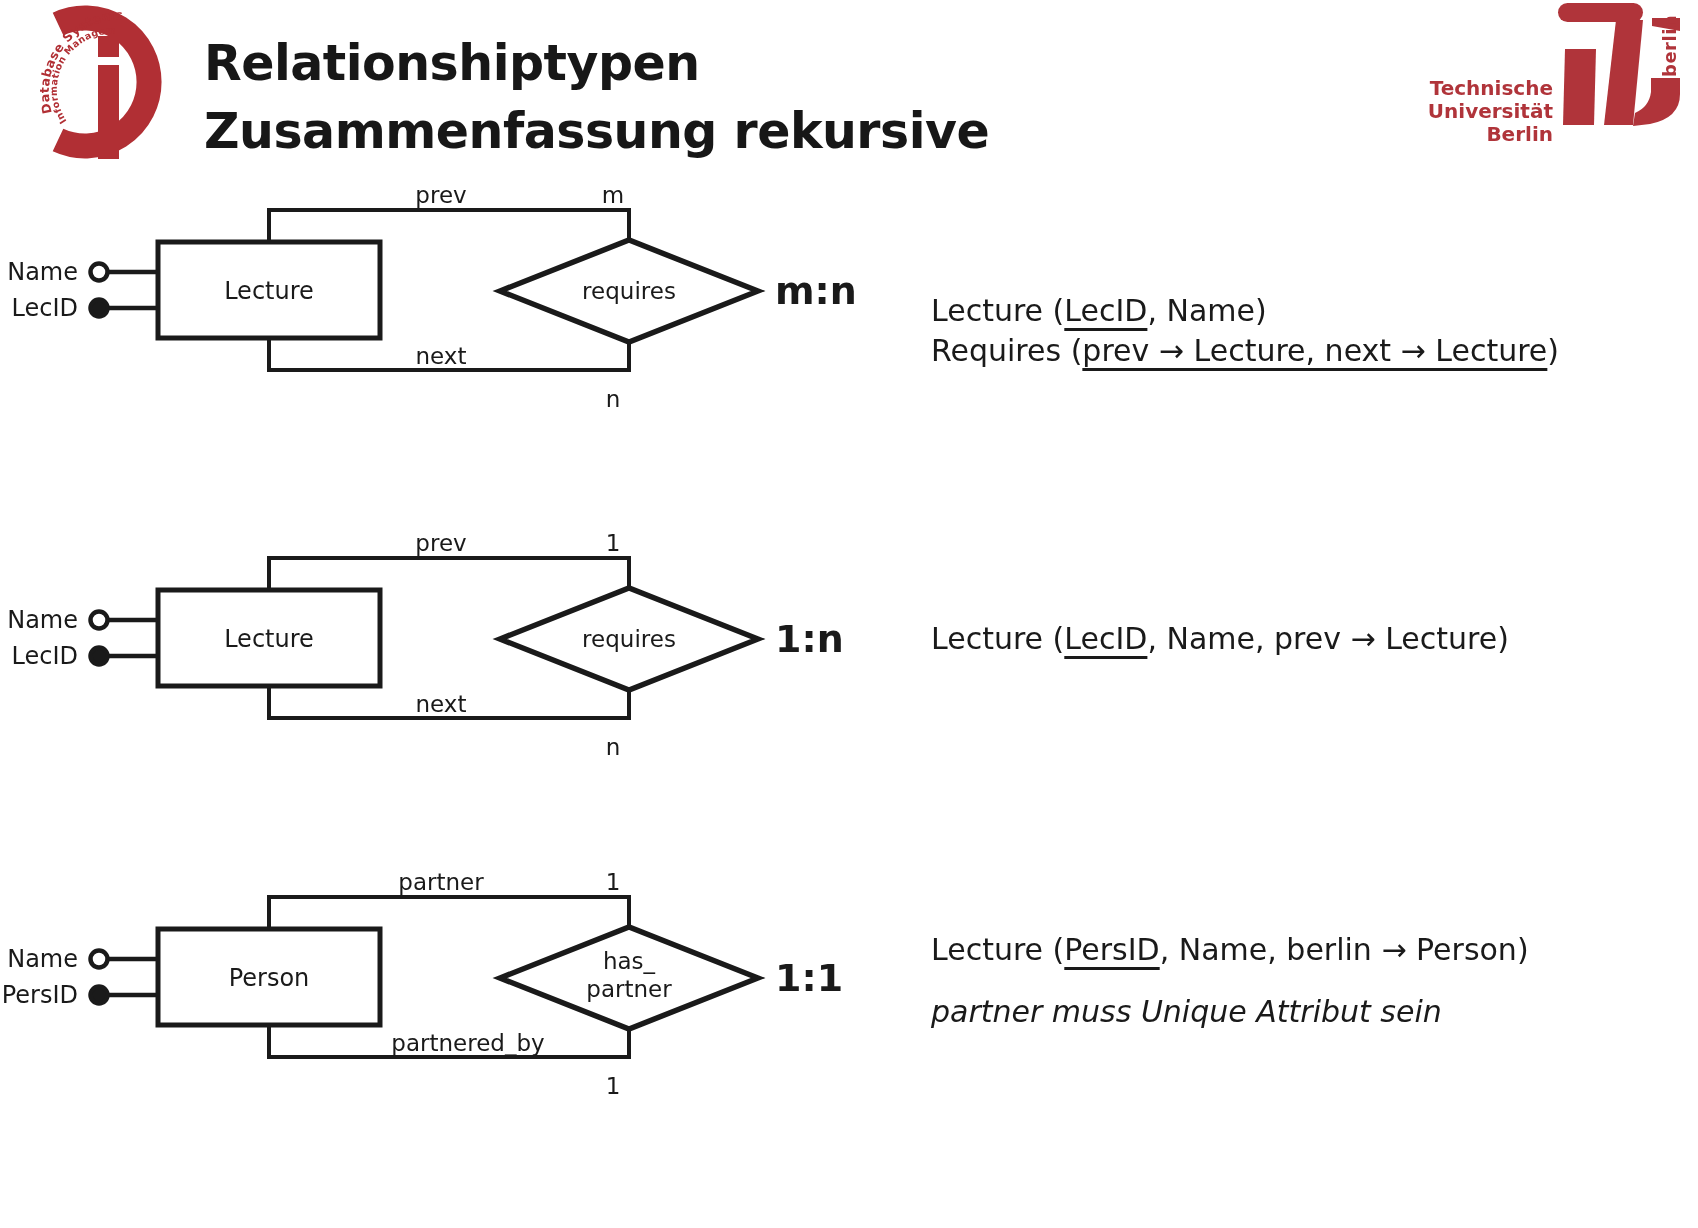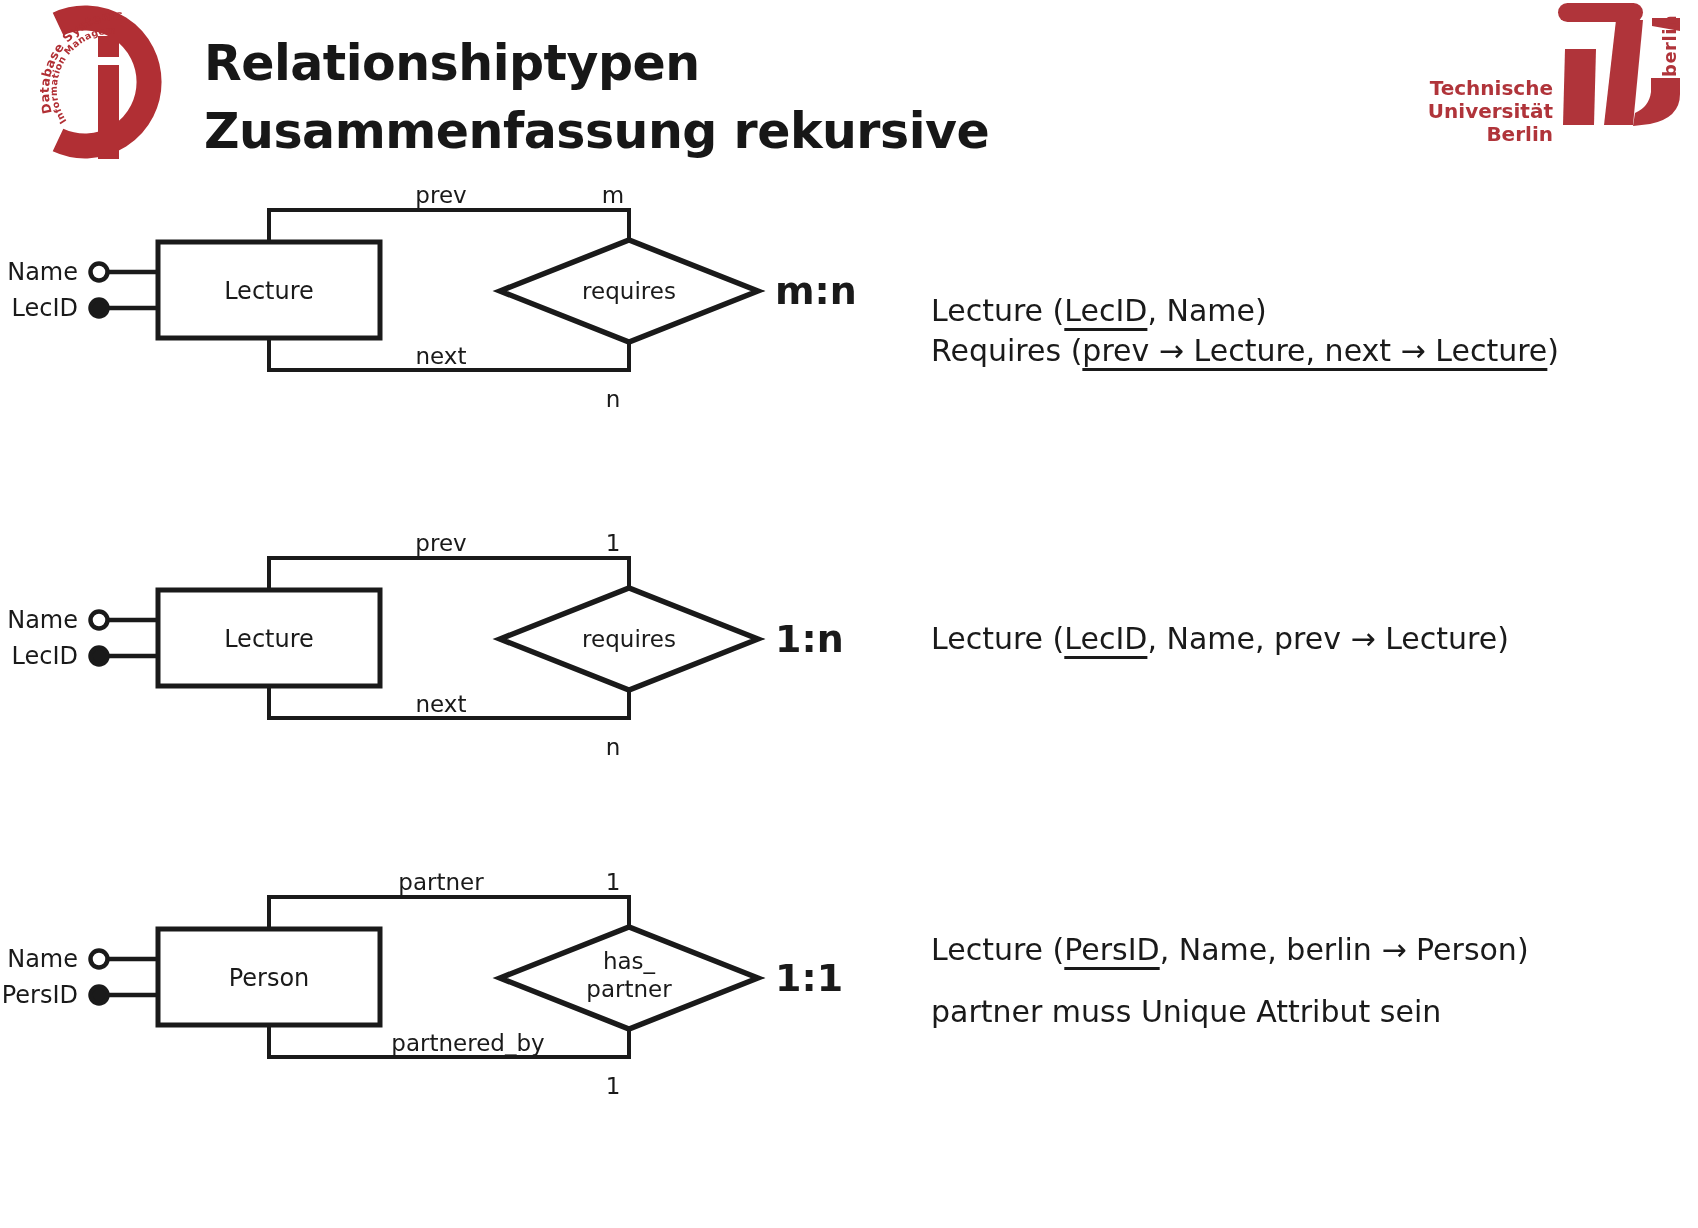--- a/index.html
+++ b/index.html
@@ -3,21 +3,21 @@
 <meta charset="utf-8">
 <style>
   html,body{margin:0;padding:0;background:#fff;}
   .slide{position:relative;width:1698px;height:1228px;background:#ffffff;
          font-family:"DejaVu Sans", sans-serif;color:#1a1a1a;overflow:hidden;}
   .title{position:absolute;left:204px;top:30px;font-size:49px;font-weight:bold;
          line-height:68px;letter-spacing:-0.5px;color:#171717;}
   .title span{display:block;}
   .schema-line{position:absolute;left:931px;font-size:30px;white-space:nowrap;line-height:42px;}
   .schema-line .u{text-decoration:underline;text-decoration-thickness:3px;text-underline-offset:7px;}
-  .schema-line.it{}
+  .schema-line.it{font-style:italic;}
   .logo{position:absolute;}
   svg text{font-family:"DejaVu Sans", sans-serif;}
 </style>
 </head>
 <body>
 
 <div class="slide">
 
   <svg class="logo" style="left:8px;top:0px;" width="172" height="168" viewBox="0 0 172 168">
     <defs>

